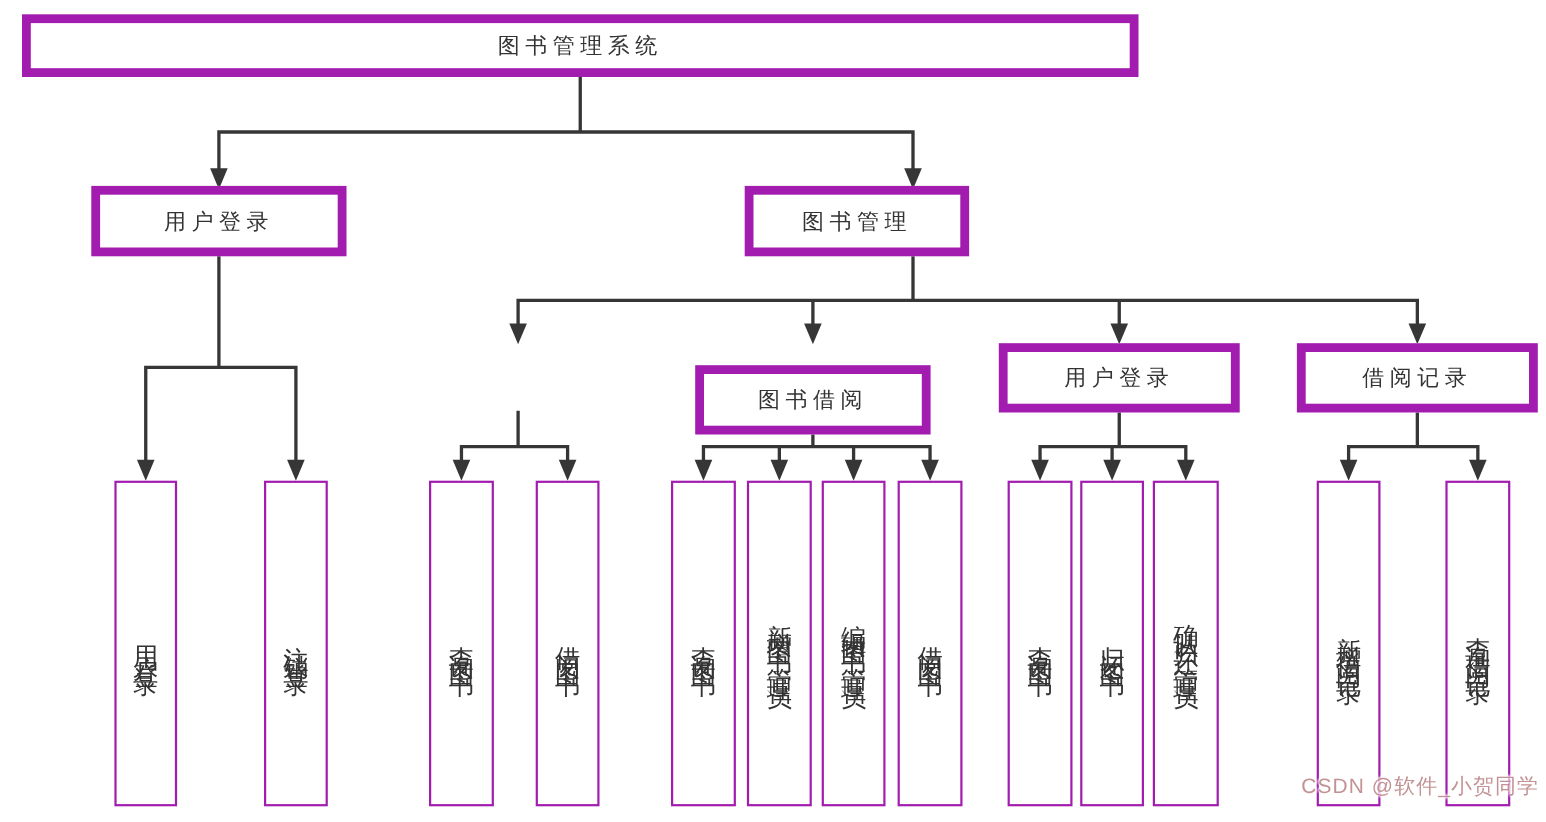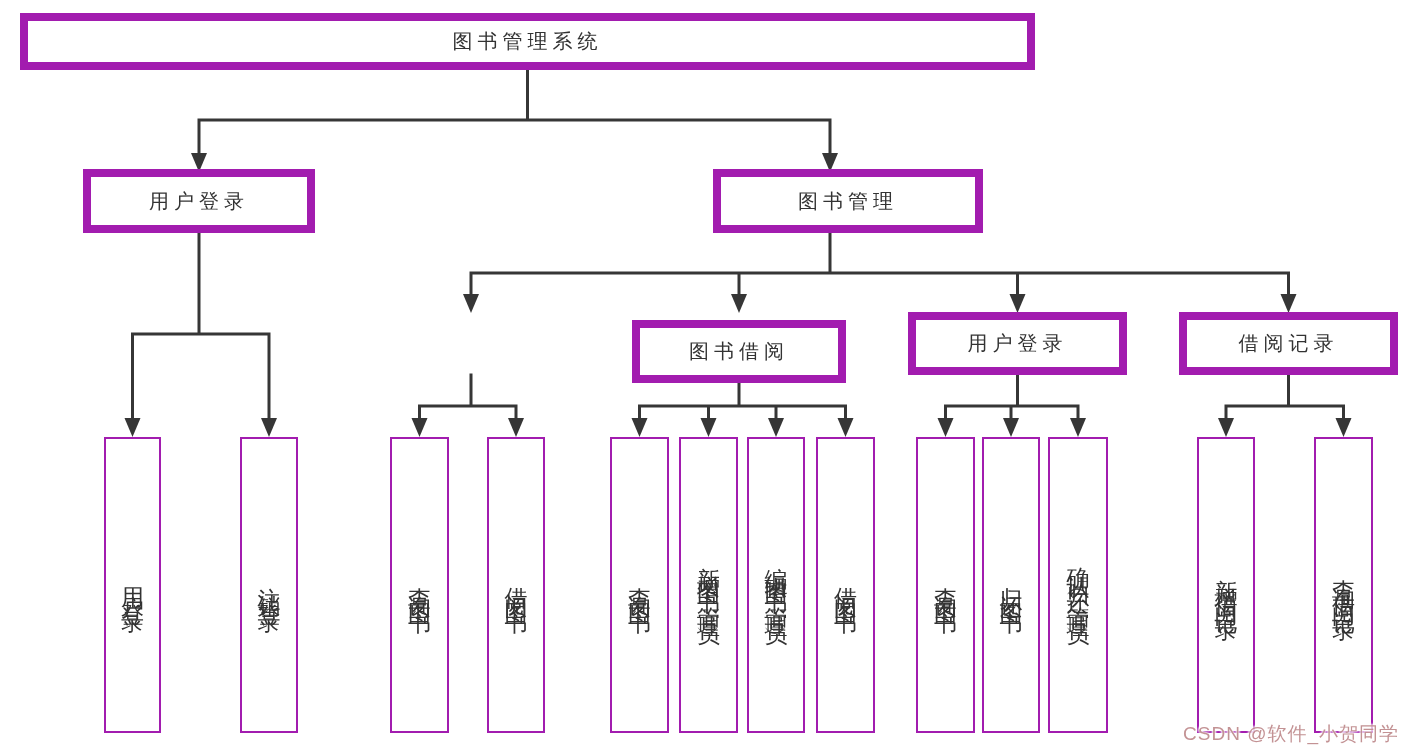--- a/index.html
+++ b/index.html
@@ -44,21 +44,21 @@
     text-orientation: mixed;
     font-size: 23px;
     letter-spacing: 8px;
     line-height: 1;
     white-space: nowrap;
     color: #333333;
   }
   #watermark {
     position: absolute;
     right: 6px;
-    bottom: 0;
+    bottom: 19px;
     z-index: 3;
     font-size: 19px;
     letter-spacing: 1px;
     color: rgba(192, 140, 142, 0.95);
     text-shadow: 0 0 3px #ffffff, 1px 1px 2px #ffffff, -1px -1px 2px #ffffff;
     white-space: nowrap;
   }
   svg path { stroke: #363636; stroke-width: 3; fill: none; stroke-linecap: square; }
   svg path.arrow { stroke: none; fill: #363636; }
 </style>
@@ -110,25 +110,25 @@
     </g>
   </svg>
 
   <div class="node" style="left:20px; top:13px; width:1015px; height:57px;">
     <span class="hlabel">图书管理系统</span>
   </div>
 
   <div class="node" style="left:83px; top:169px; width:232px; height:64px;">
     <span class="hlabel">用户登录</span>
   </div>
-  <div class="node" style="left:713px; top:169px; width:270px; height:64px;">
+  <div class="node" style="left:677px; top:169px; width:204px; height:64px;">
     <span class="hlabel">图书管理</span>
   </div>
 
-  <div class="node" style="left:632px; top:320px; width:214px; height:63px;">
+  <div class="node" style="left:632px; top:332px; width:214px; height:63px;">
     <span class="hlabel">图书借阅</span>
   </div>
   <div class="node" style="left:908px; top:312px; width:219px; height:63px;">
     <span class="hlabel">用户登录</span>
   </div>
   <div class="node" style="left:1179px; top:312px; width:219px; height:63px;">
     <span class="hlabel">借阅记录</span>
   </div>
 
   <div class="node leaf" style="left:104px; width:57px;">

